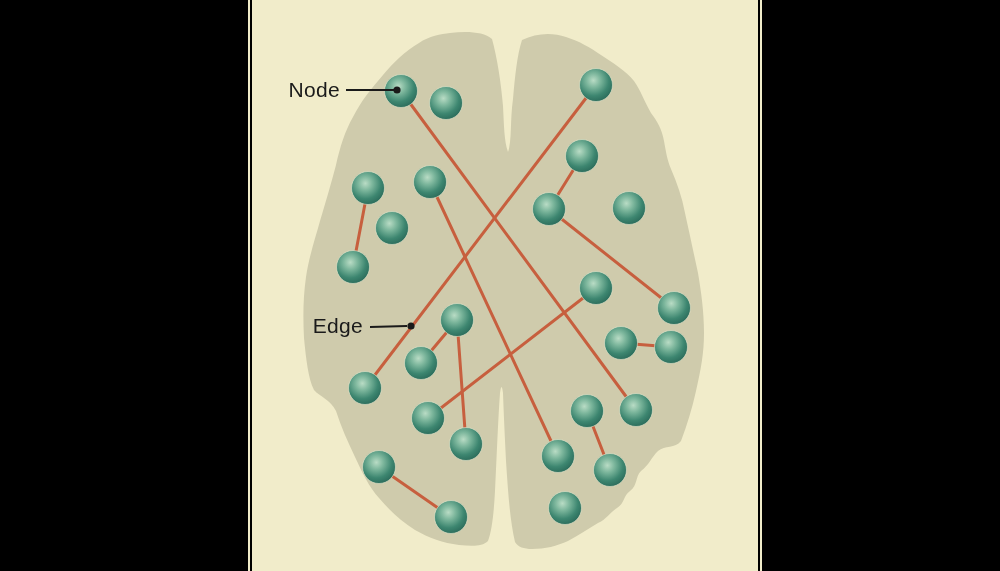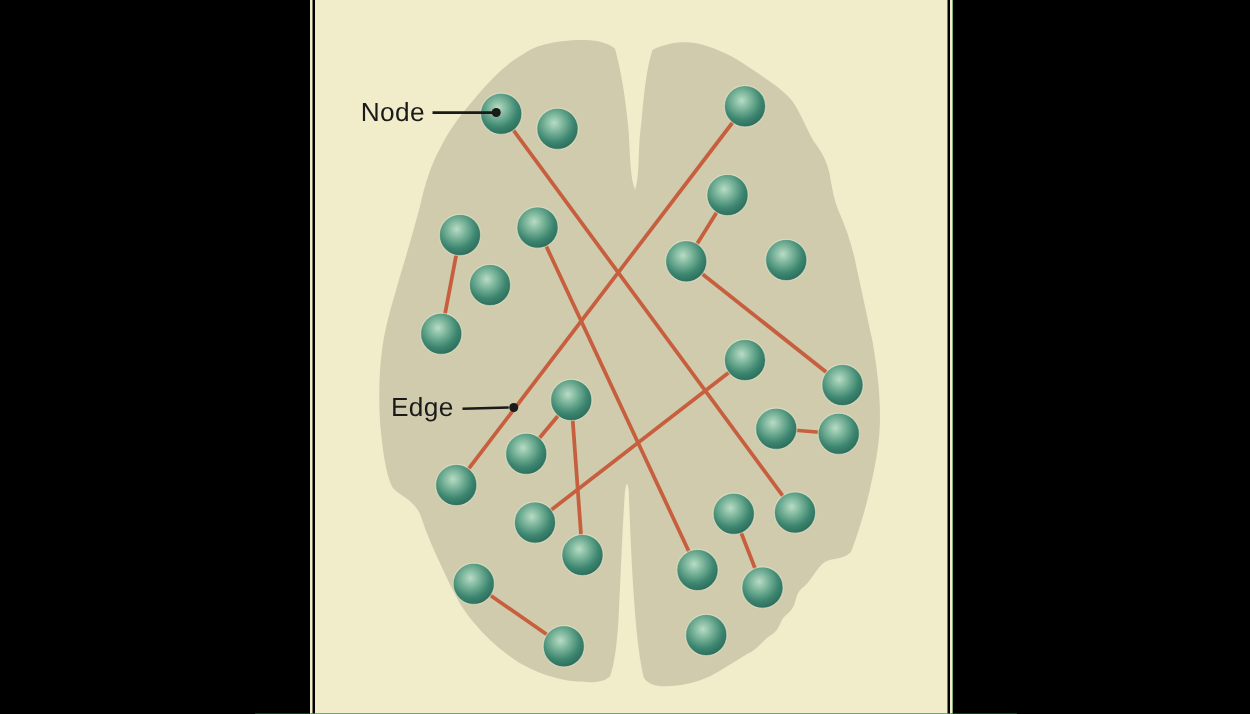--- a/index.html
+++ b/index.html
@@ -1,16 +1,16 @@
 <!DOCTYPE html>
 <html><head>
 <meta charset="utf-8">
 <style>
   html,body{margin:0;padding:0;background:#000;}
-  .stage{position:relative;width:1000px;height:571px;background:#22c55e;overflow:hidden;}
+  .stage{position:relative;width:1000px;height:571px;background:#15803d;overflow:hidden;}
   svg{display:block;}
   text.annot{font-family:"Liberation Sans","DejaVu Sans",sans-serif;font-size:21px;letter-spacing:.3px;}
 </style>
 </head>
 <body>
 
 <div class="stage">
   <svg width="1000" height="571" viewBox="0 0 1000 571">
     <defs>
       <radialGradient id="node-gradient" cx="0.42" cy="0.36" r="0.72">

